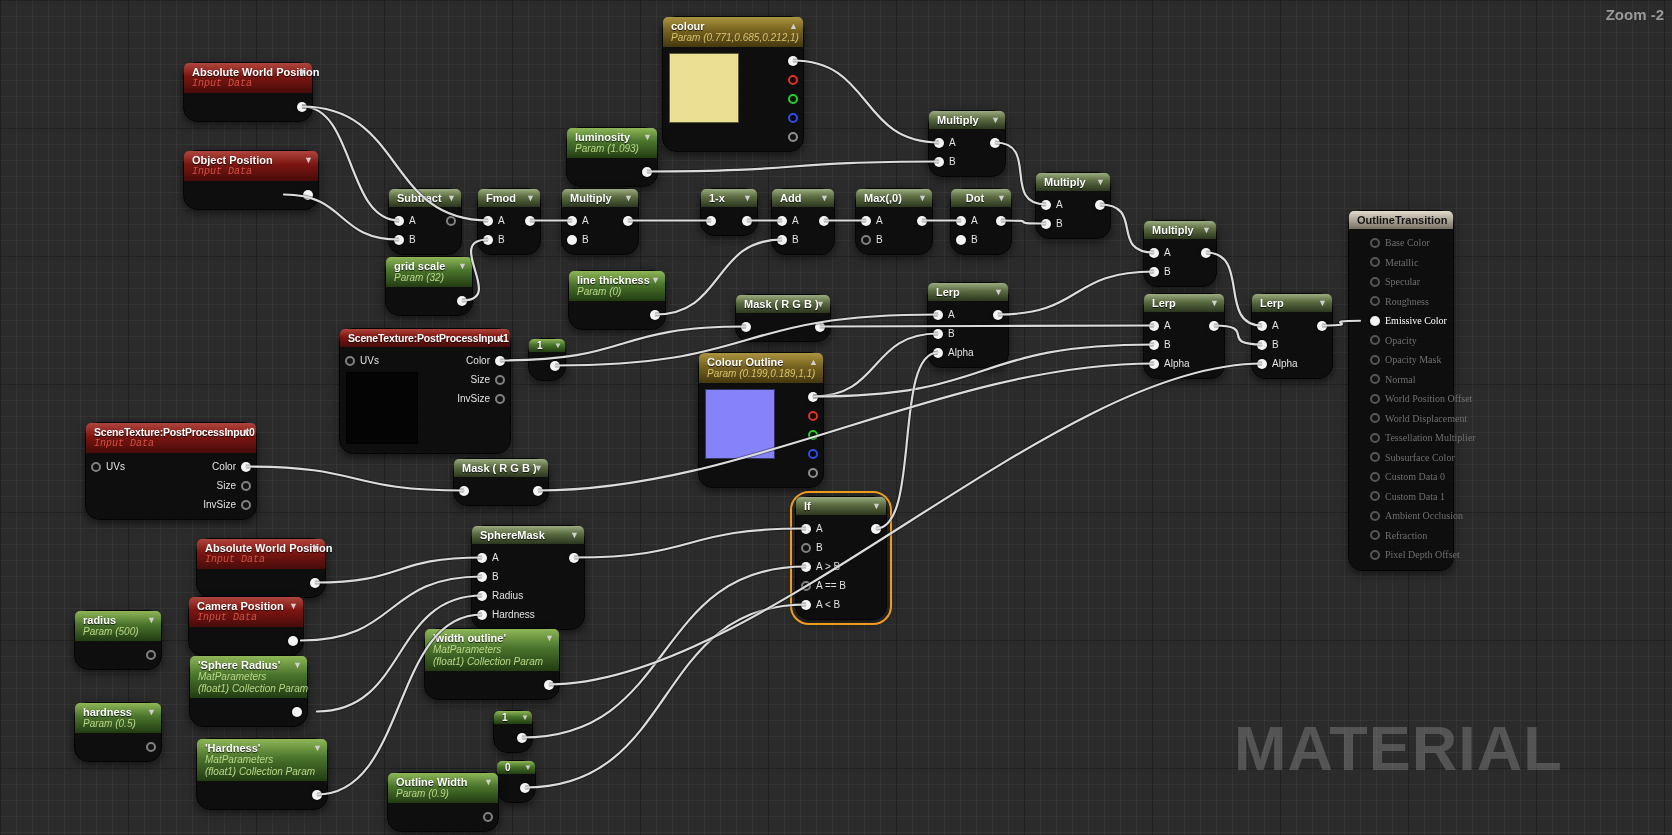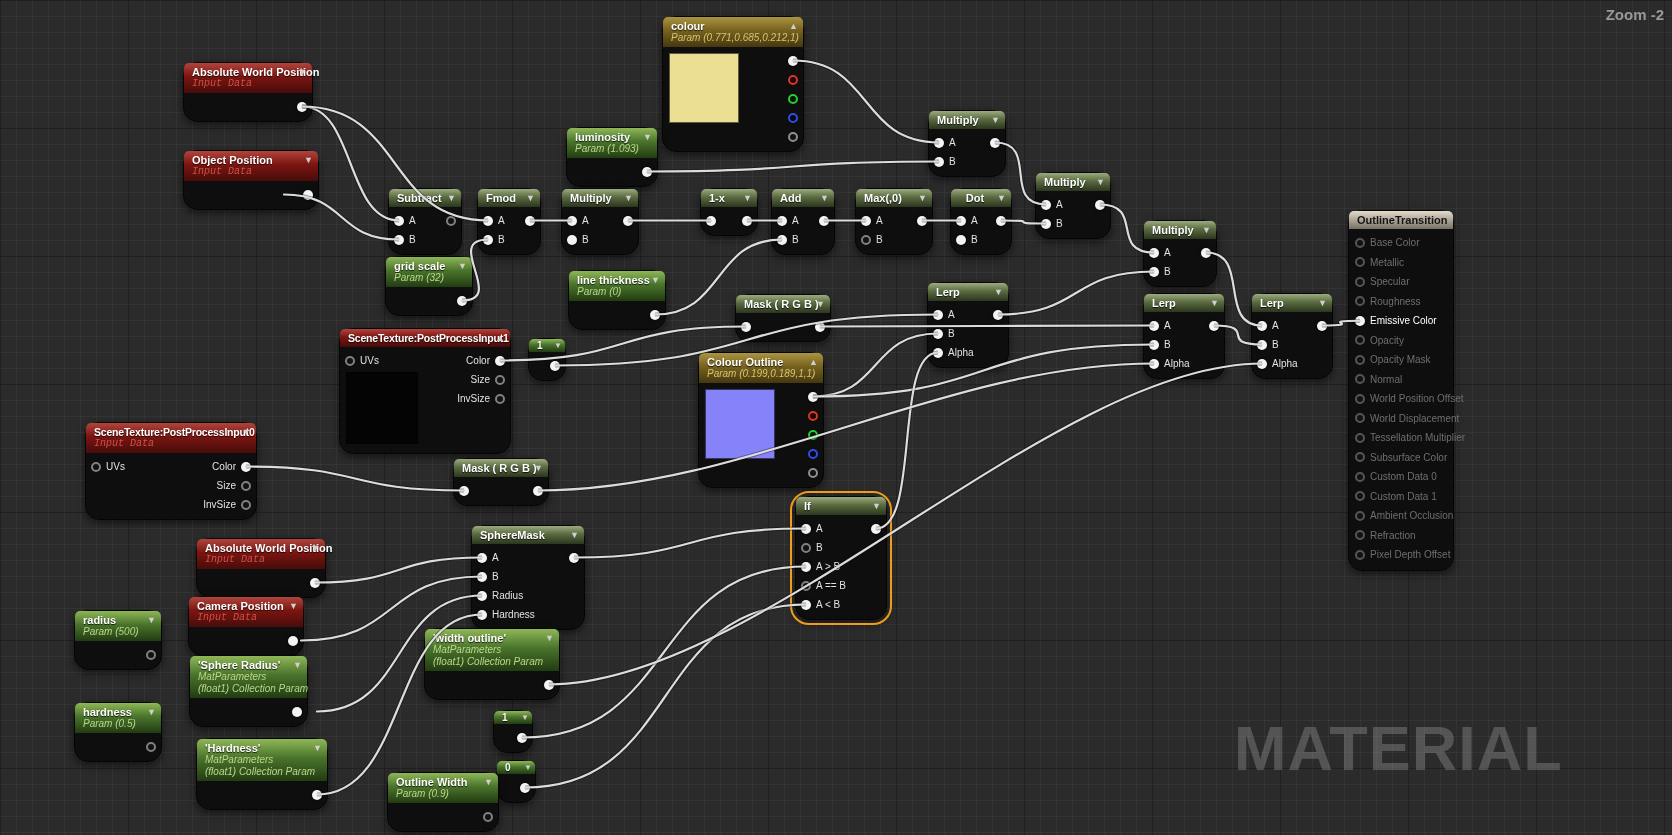--- a/index.html
+++ b/index.html
@@ -37,21 +37,21 @@
   .k-colorparam .hdr{background:linear-gradient(180deg,#ab9440,#77621f 45%,#44380f);}
   .k-colorparam .sub{color:#d6c36f;}
   .k-output .hdr{background:linear-gradient(180deg,#e2dccd,#a8a092 55%,#767064);}
   .k-output .title{color:#151515; text-shadow:none;}
   .k-scene .title{font-size:10.5px; letter-spacing:-.2px;}
   .k-const .hdr{padding:1px 14px 1px 8px; min-height:13px;}
   .k-const .title{font-size:10px;}
   .k-const .arrow{top:2px; right:3px; font-size:8px;}
 
   .row{display:flex; align-items:center; justify-content:space-between; height:19px; padding:0 5px;}
-  .k-output .row{height:19.5px; padding:0 6px;}
+  .k-output .row{height:19.5px; padding:0 21px;font-family:Liberation Serif, serif;}
   .side{display:flex; align-items:center; gap:5px;}
   .plbl{font-size:10px; color:#e2e2e2; white-space:nowrap;}
   .k-output .plbl{color:#6f6f6f;}
   .k-output .row.active .plbl{color:#fff;text-align:right;}
 
   .pin{width:10px; height:10px; border-radius:50%; flex:0 0 auto; cursor:crosshair;}
   .pin.on{background:#f4f4f4; box-shadow:0 0 3px rgba(0,0,0,.8);}
   .pin.off{background:#121212; border:2px solid #818181;}
   .pin.ring-r{background:#1c0503; border:2px solid #da3627;}
   .pin.ring-g{background:#031703; border:2px solid #27ce33;}

